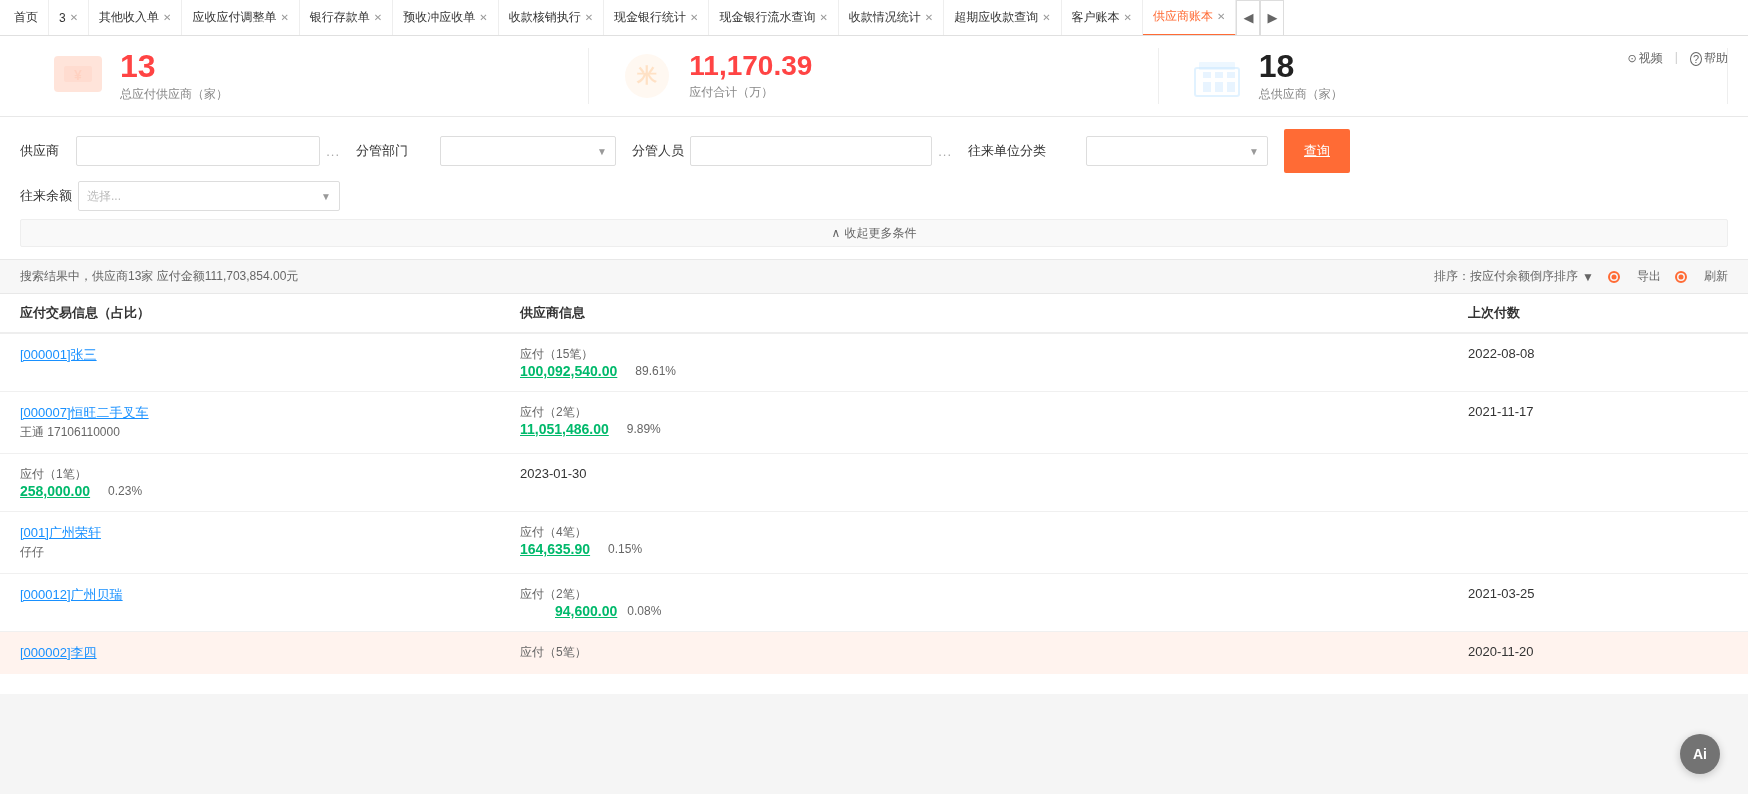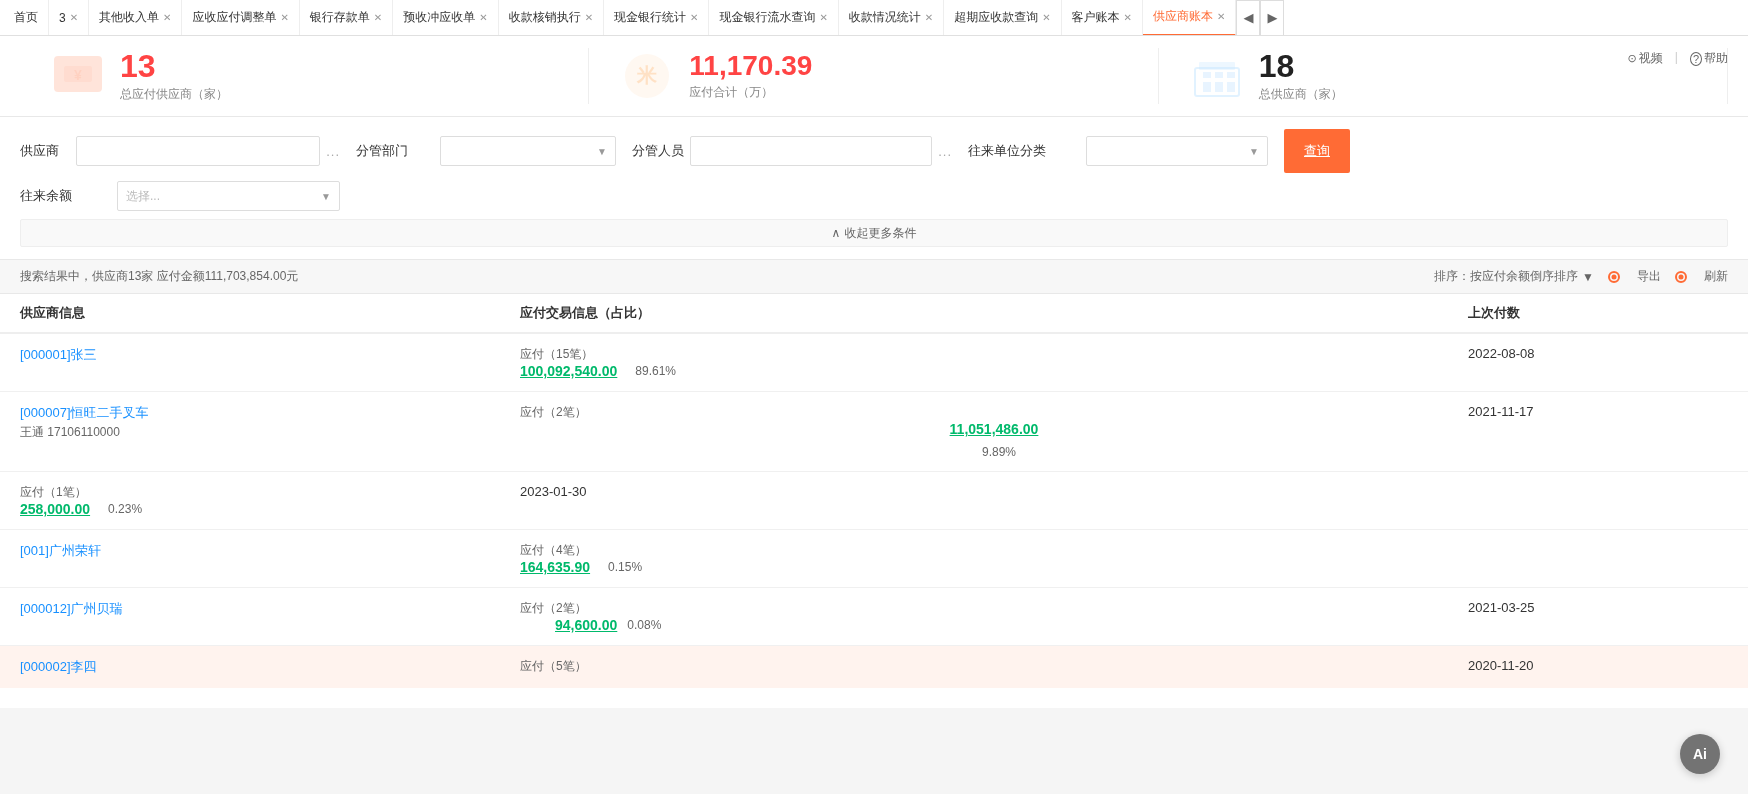--- a/index.html
+++ b/index.html
@@ -42,21 +42,21 @@
     .action-btn { display: flex; align-items: center; gap: 15px; cursor: pointer; color: #666; }
     .radio-dot { width: 12px; height: 12px; border-radius: 50%; border: 2px solid #ff6b35; display: inline-block; vertical-align: middle; margin-right: 2px; position: relative; }
     .radio-dot::after { content: ''; width: 5px; height: 5px; background: #ff6b35; border-radius: 50%; position: absolute; top: 50%; left: 50%; transform: translate(-50%, -50%); }
 
     
     .table-wrap { background: #fff; padding: 0 0 20px 0; }
     .table-header { display: grid; grid-template-columns: 500px 1fr 260px; padding: 10px 20px; border-bottom: 2px solid #eee; font-weight: bold; font-size: 13px; color: #333; }
     .table-row { display: grid; grid-template-columns: 500px 1fr 260px; padding: 12px 20px; border-bottom: 1px solid #f0f0f0; align-items: start; }
     .table-row:last-child { border-bottom: none; }
     .table-row.highlighted { background: #fff3ee; }
-    .supplier-link { color: #1890ff; cursor: pointer; font-size: 13px; }
+    .supplier-link { color: #1890ff; text-decoration: underline; cursor: pointer; font-size: 13px; }
     .supplier-sub { color: #666; font-size: 12px; margin-top: 2px; }
     .pay-label { font-size: 12px; color: #666; }
     .pay-amount { color: #00b96b; font-size: 14px; font-weight: bold; text-decoration: underline; cursor: pointer; }
     .pay-percent { color: #666; font-size: 12px; margin-left: 10px; }
     .last-pay-date { color: #333; font-size: 13px; }
 
     .dots-icon { letter-spacing: 1px; color: #aaa; cursor: pointer; }
   </style>
 </head>
 <body>
@@ -208,21 +208,21 @@
         <span class="filter-select-arrow">▼</span>
       </div>
     </div>
 
     <button class="query-btn">查询</button>
   </div>
   <div class="filter-row">
 
     <div class="filter-item">
       <span class="filter-label">往来余额</span>
-      <div class="filter-select" style="min-width:150px;margin-left:39px;">
+      <div class="filter-select" style="min-width:150px;">
         <span style="color:#bbb;">选择...</span>
         <span class="filter-select-arrow">▼</span>
       </div>
     </div>
   </div>
 
   <div class="collapse-btn">
     <span>∧</span>
     <span>收起更多条件</span>
   </div>
@@ -242,22 +242,22 @@
     <div class="action-btn">
       <span class="radio-dot"></span>
       <span>刷新</span>
     </div>
   </div>
 </div>
 
 <div class="table-wrap">
 
   <div class="table-header">
+    <div>应付交易信息（占比）</div>
     <div>供应商信息</div>
-    <div>应付交易信息（占比）</div>
     <div>上次付数</div>
   </div>
 
   <div class="table-row">
     <div>
       <div class="supplier-link">[000001]张三</div>
     </div>
     <div>
       <div class="pay-label">应付（15笔）</div>
       <div style="display:flex;align-items:center;gap:8px;">
@@ -270,21 +270,21 @@
     </div>
   </div>
 
   <div class="table-row">
     <div>
       <div class="supplier-link">[000007]恒旺二手叉车</div>
       <div class="supplier-sub">王通  17106110000</div>
     </div>
     <div>
       <div class="pay-label">应付（2笔）</div>
-      <div style="display:flex;align-items:center;gap:8px;flex-direction:column;">
+      <div style="display:flex;align-items:center;gap:8px;">
         <span class="pay-amount">11,051,486.00</span>
         <span class="pay-percent">9.89%</span>
       </div>
     </div>
     <div>
       <span class="last-pay-date">2021-11-17</span>
     </div>
   </div>
 
   <div class="table-row">
@@ -296,20 +296,21 @@
       </div>
     </div>
     <div>
       <span class="last-pay-date">2023-01-30</span>
     </div>
   </div>
 
   <div class="table-row">
     <div>
       <div class="supplier-link">[001]广州荣轩</div>
+      <div class="supplier-sub">仔仔</div>
     </div>
     <div>
       <div class="pay-label">应付（4笔）</div>
       <div style="display:flex;align-items:center;gap:8px;">
         <span class="pay-amount">164,635.90</span>
         <span class="pay-percent">0.15%</span>
       </div>
     </div>
     <div>
       <span class="last-pay-date"></span>

